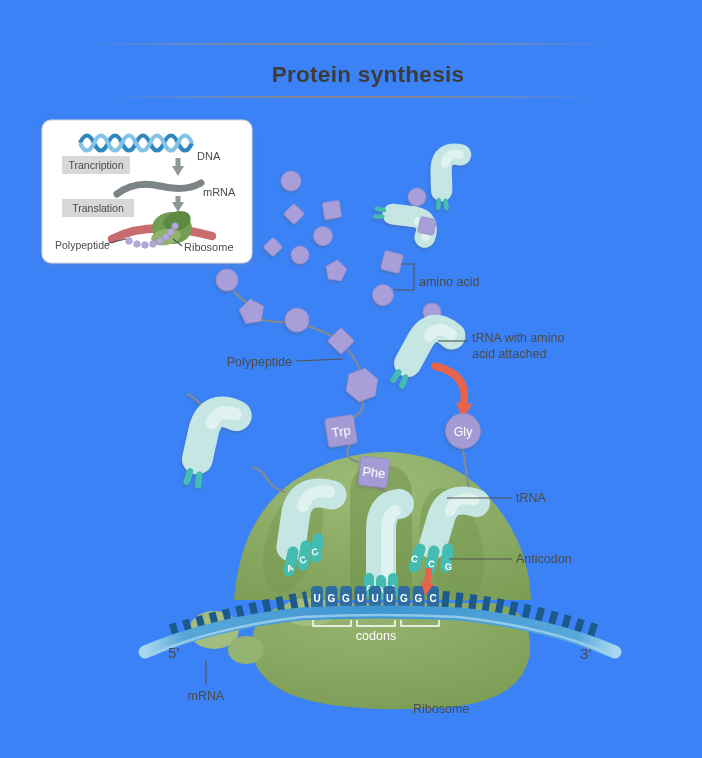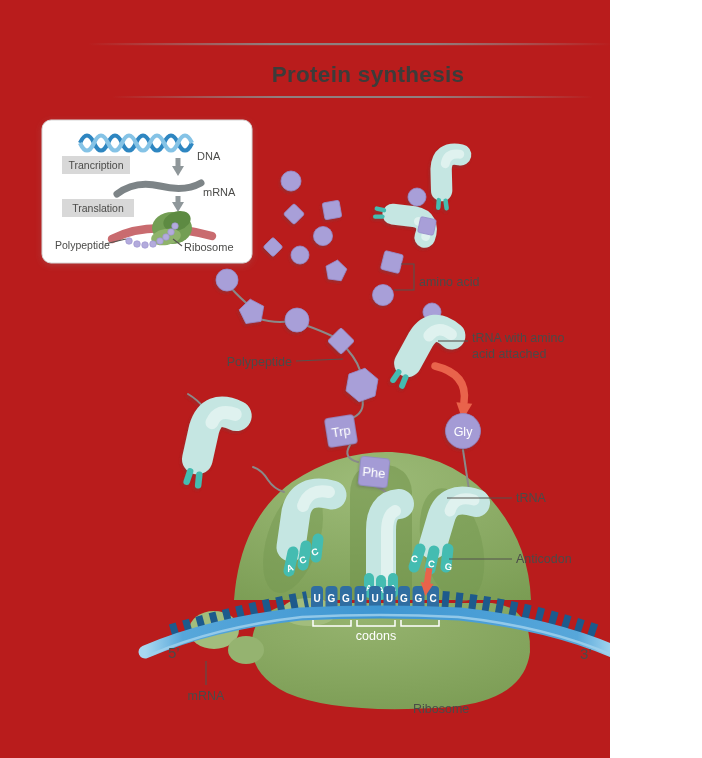--- a/index.html
+++ b/index.html
@@ -1,16 +1,16 @@
 <!DOCTYPE html>
 <html><head>
 <meta charset="utf-8">
 <style>
   html,body{margin:0;padding:0;background:#fff;}
-  .stage{position:relative;width:610px;height:758px;background:#b91c1c;overflow:hidden;
+  .stage{position:relative;width:702px;height:758px;background:#3b82f6;overflow:hidden;
          font-family:"Liberation Sans", sans-serif;}
   svg text{font-family:"Liberation Sans", sans-serif;}
   .title-txt{font-size:22.5px;font-weight:bold;fill:#3c3c3a;letter-spacing:.3px;}
   .lbl{font-size:12.5px;fill:#4b4b49;}
   .lbl-sm{font-size:10.5px;fill:#4b4b49;}
   .lbl-sm2{font-size:11px;fill:#4b4b49;}
   .prime{font-size:15px;fill:#4b4b49;}
   .tag-txt{font-size:13px;fill:#ffffff;}
   .gly-txt{font-size:12.5px;fill:#ffffff;}
   .codon-letter{font-size:10px;font-weight:bold;fill:#ffffff;}

